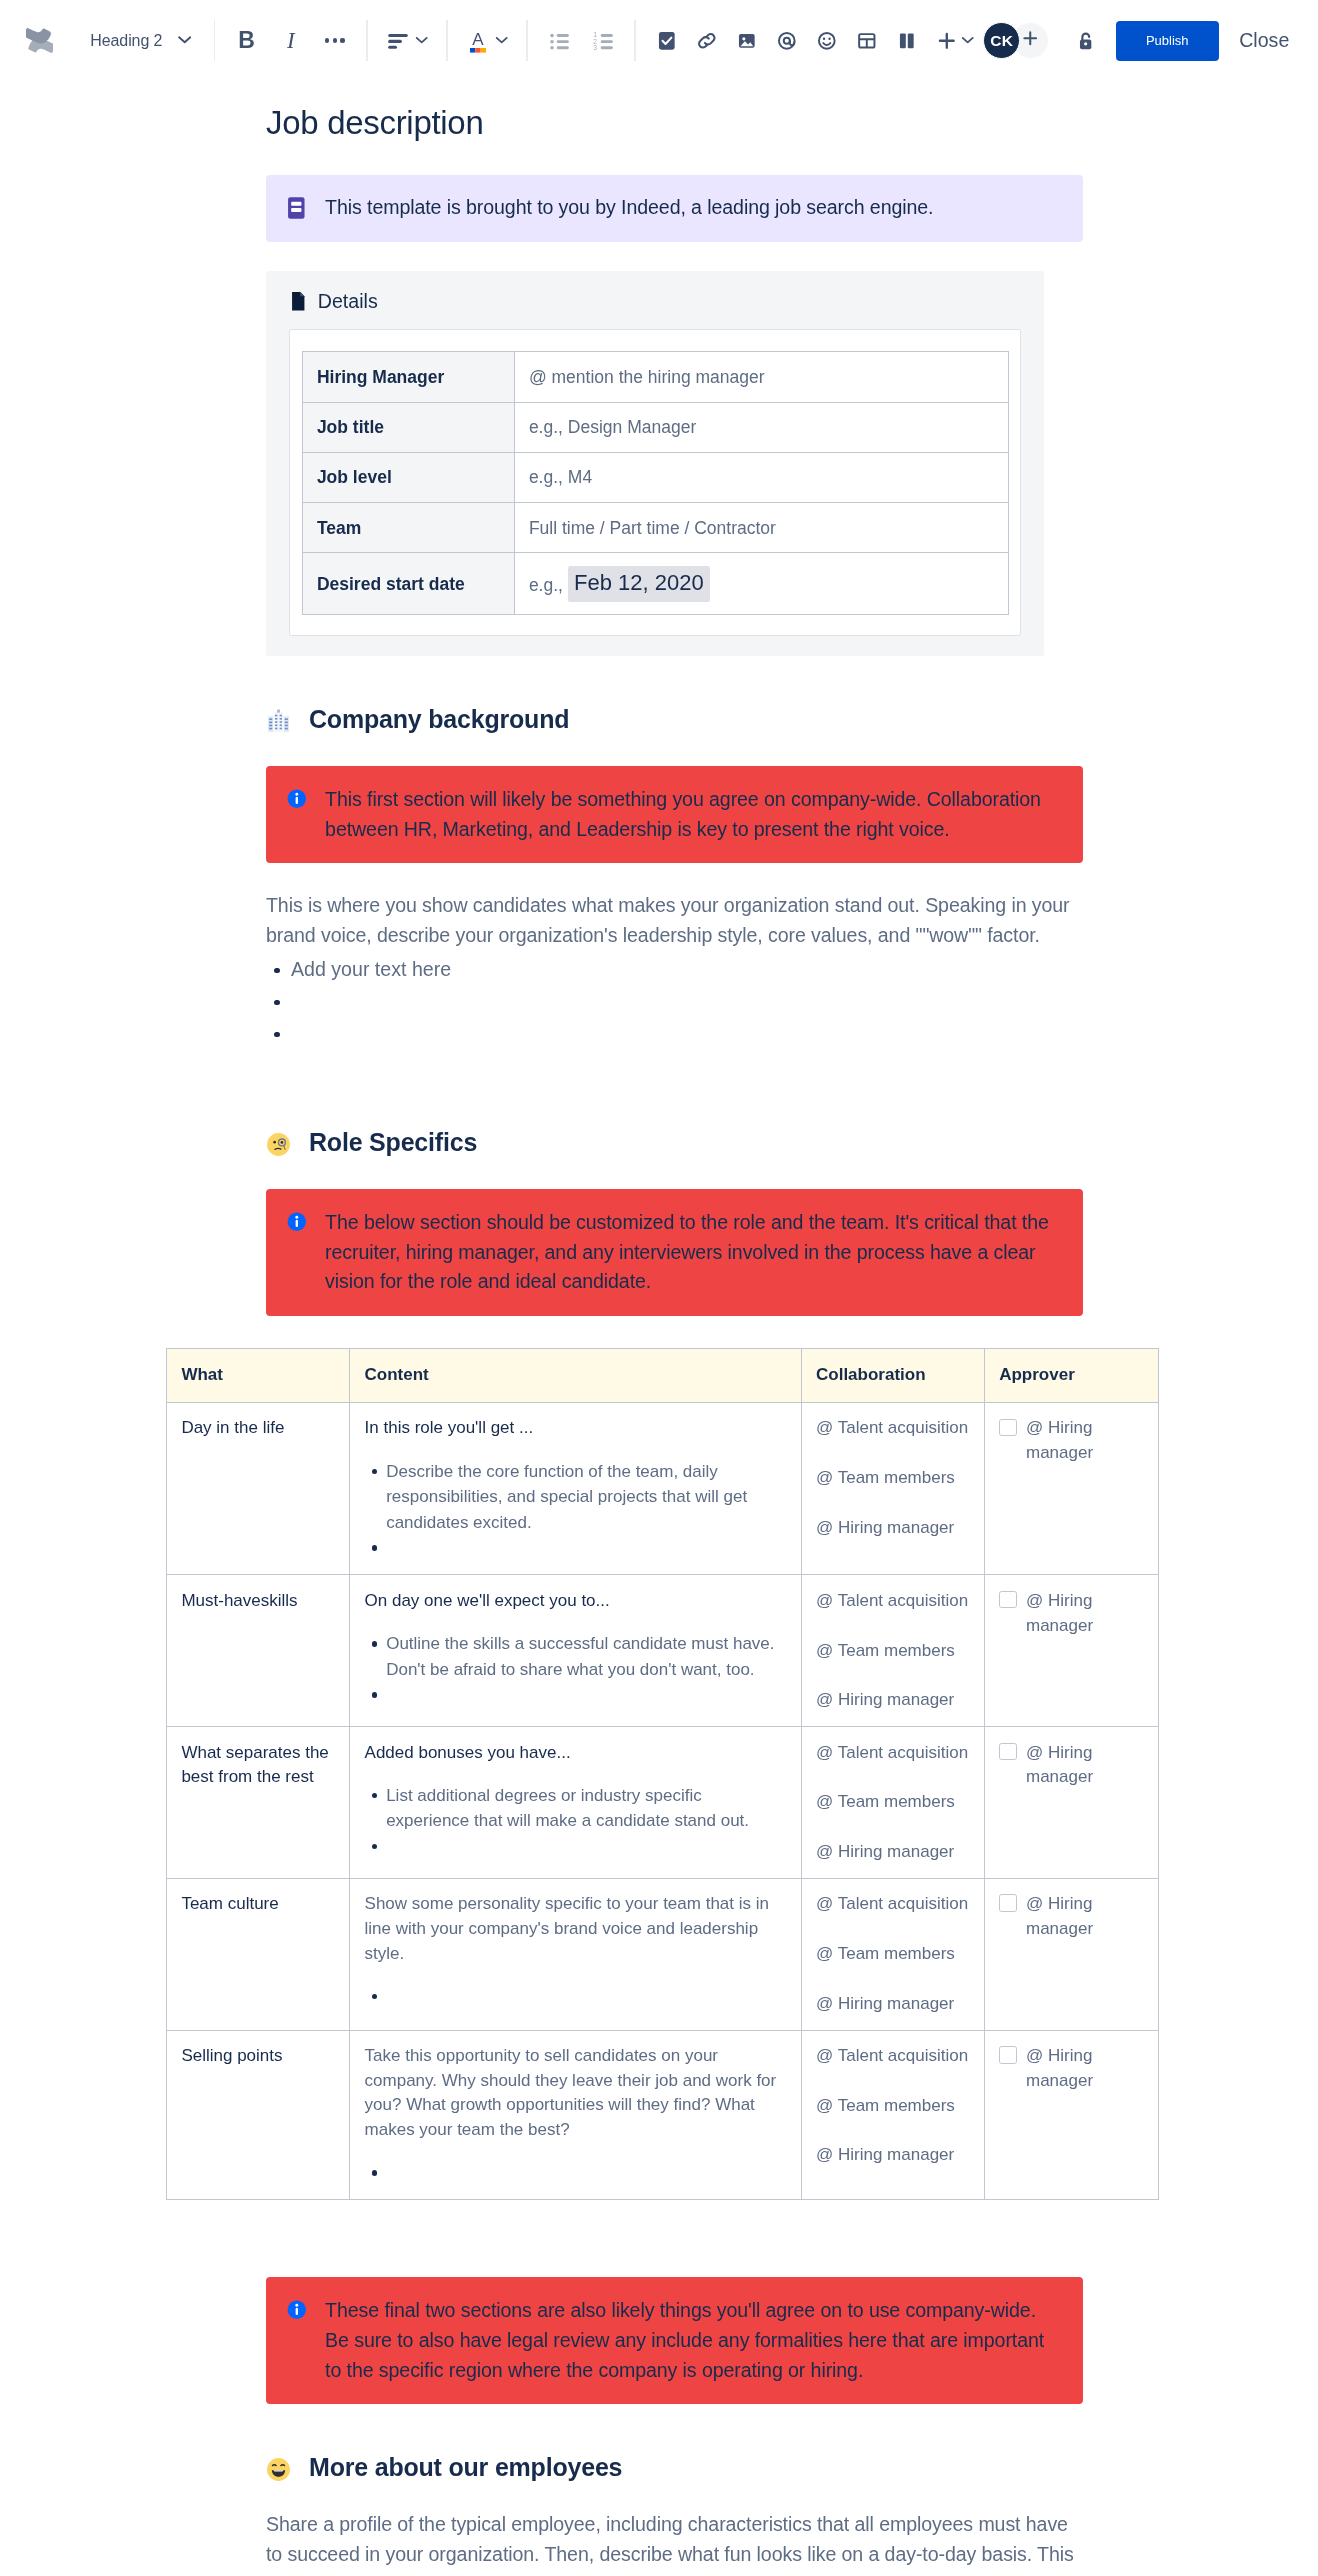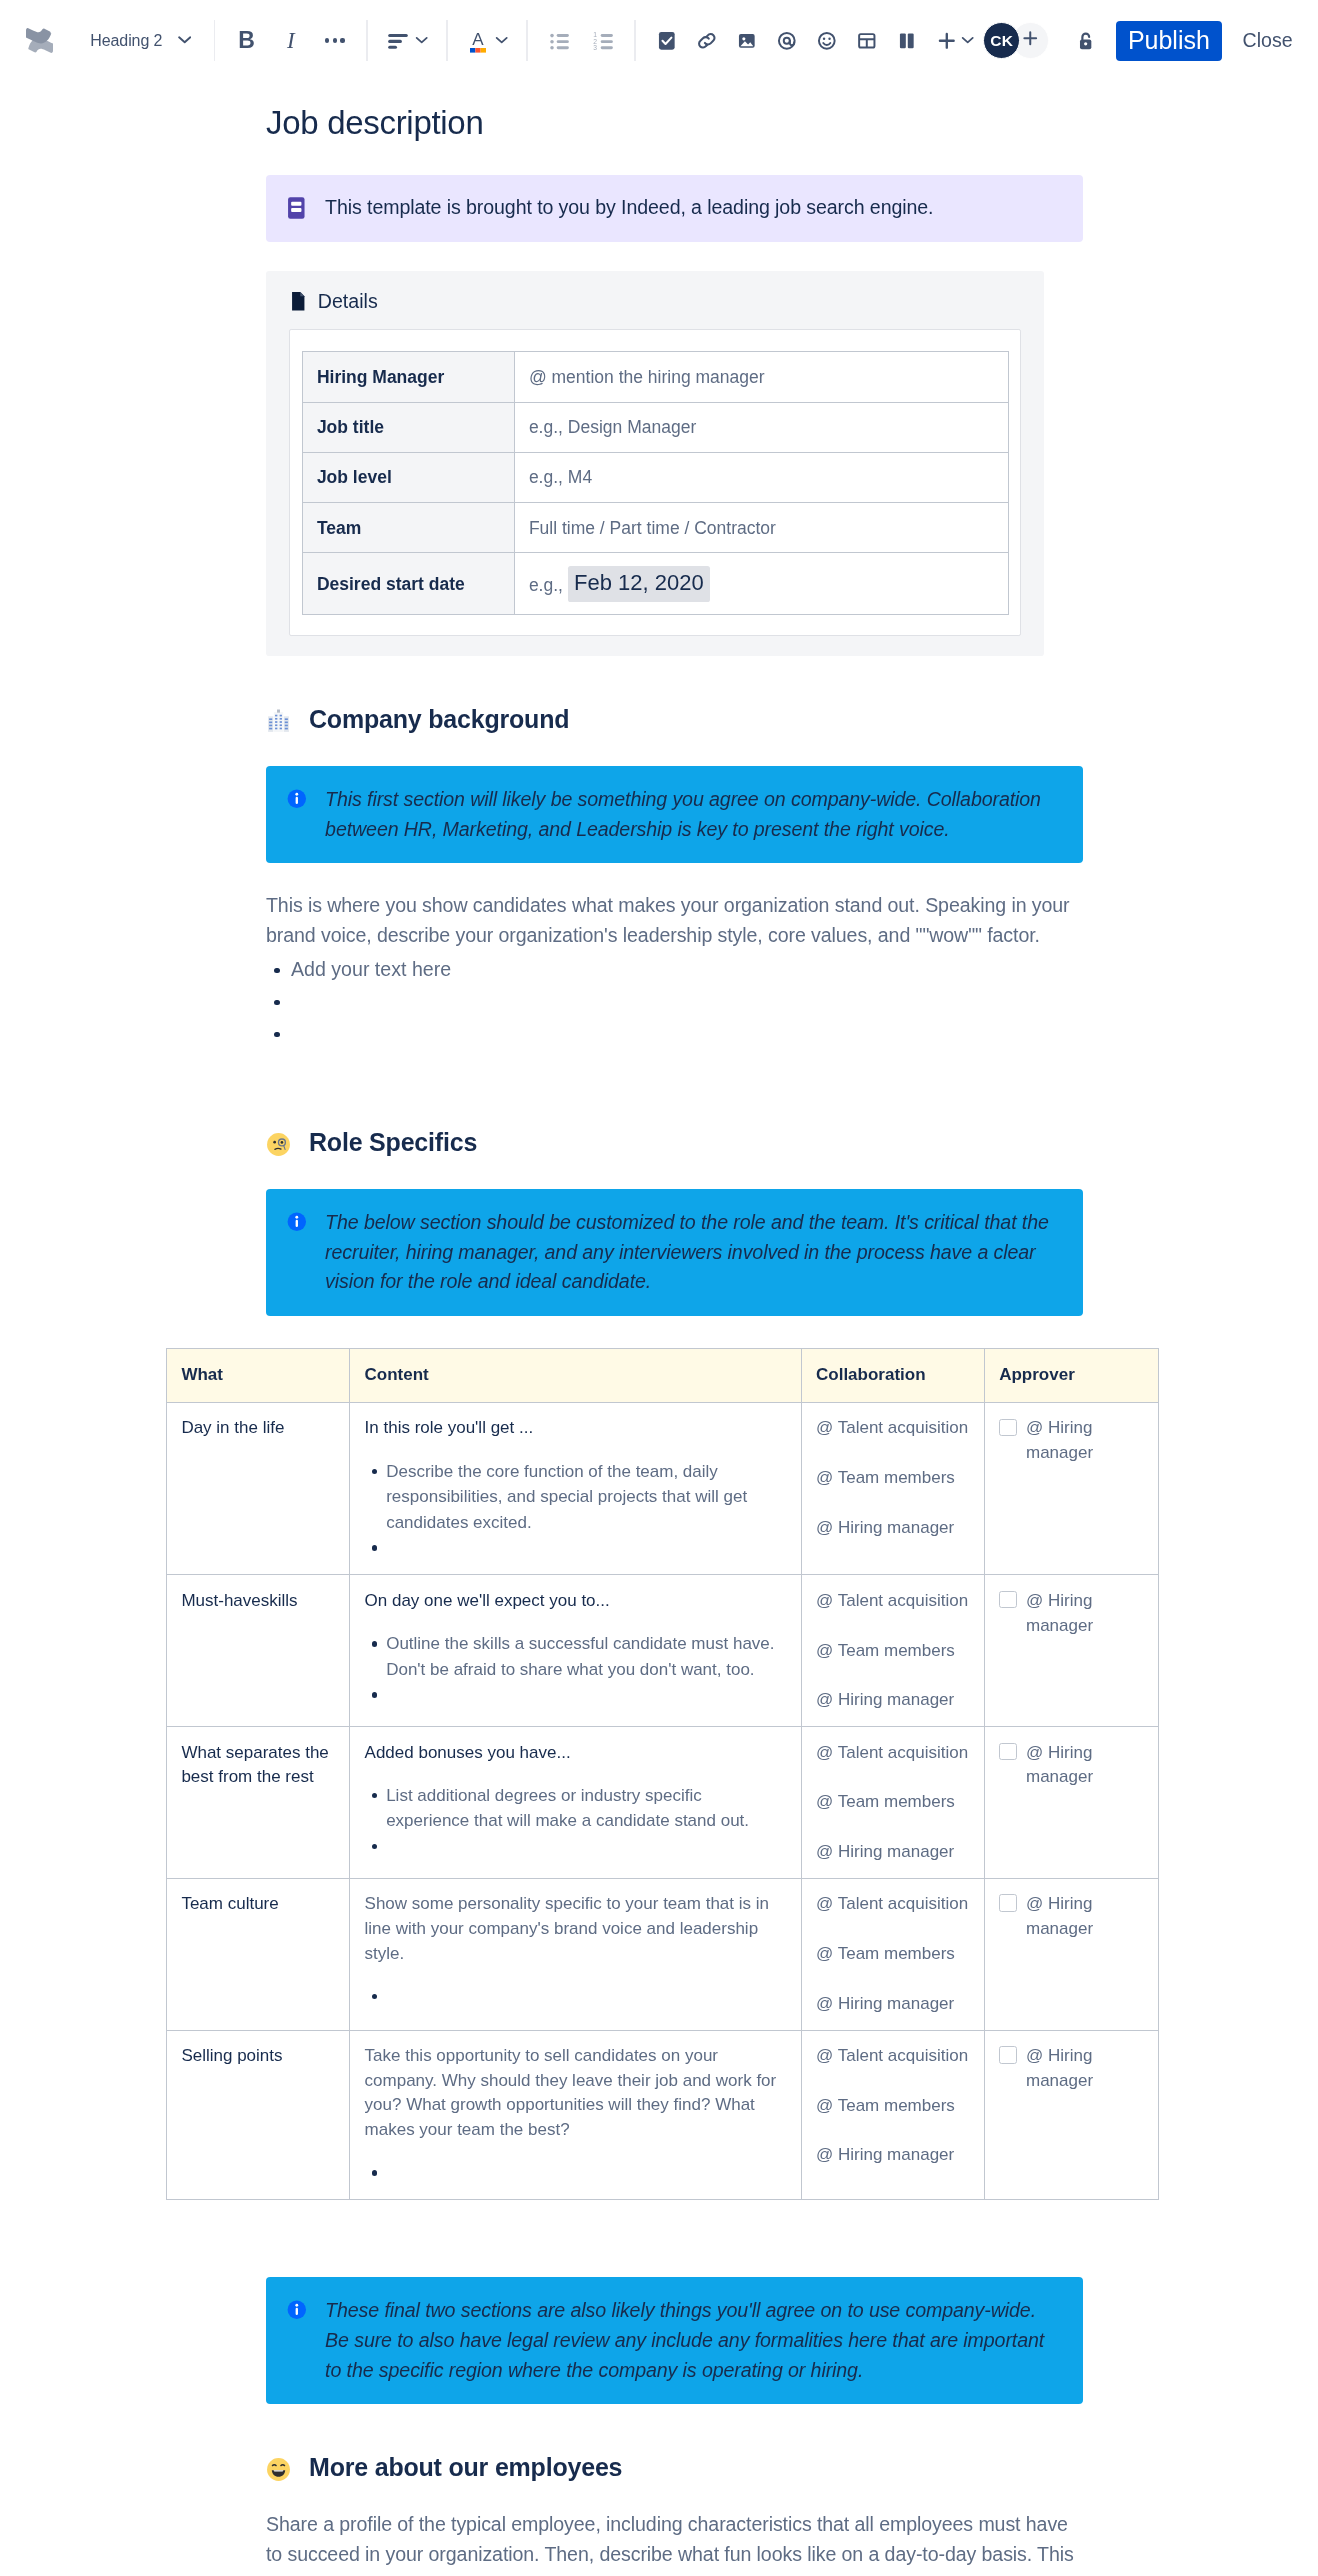--- a/index.html
+++ b/index.html
@@ -90,22 +90,22 @@
   }
   .addpeople {
     width: 37px; height: 37px; border-radius: 50%;
     background: #F4F5F7; color: #42526E;
     display: flex; align-items: center; justify-content: center;
     font-size: 20.6px; margin-left: -8.2px; z-index: 1;
     border: 1.5px solid #fff;
   }
   .publish-btn {
     background: #0052CC; color: #fff;
-    font-size: 25px; font-weight: 500;
-    padding: 0 12px; height: 40px;
+    font-size: 13px; font-weight: 500;
+    padding: 0 30px; height: 40px;
     border-radius: 4.1px;
     display: flex; align-items: center; justify-content: center;
     cursor: pointer; margin-left: 11.3px;
     white-space: nowrap;
   }
   .close-btn {
     color: #42526E; font-size: 19.6px;
     padding: 0 15.5px; height: 40px;
     display: flex; align-items: center;
     border-radius: 4.1px; cursor: pointer;
@@ -129,21 +129,21 @@
   
   .panel {
     display: flex;
     align-items: flex-start;
     gap: 15.5px;
     border-radius: 4.1px;
     padding: 18.5px 19.6px;
     margin-top: 32px;
   }
   .panel.note { background: #EAE6FF; }
-  .panel.info { background: #0ea5e9; font-style: italic; }
+  .panel.info { background: #ef4444; }
   .panel-icon { flex: none; width: 24px; padding-top: 3.1px;}
   .panel-icon svg { display:block; }
   .panel-text {
     font-size: 19.6px;
     line-height: 1.52;
     color: #172B4D;
     letter-spacing: -0.1px;
   }
 
   

